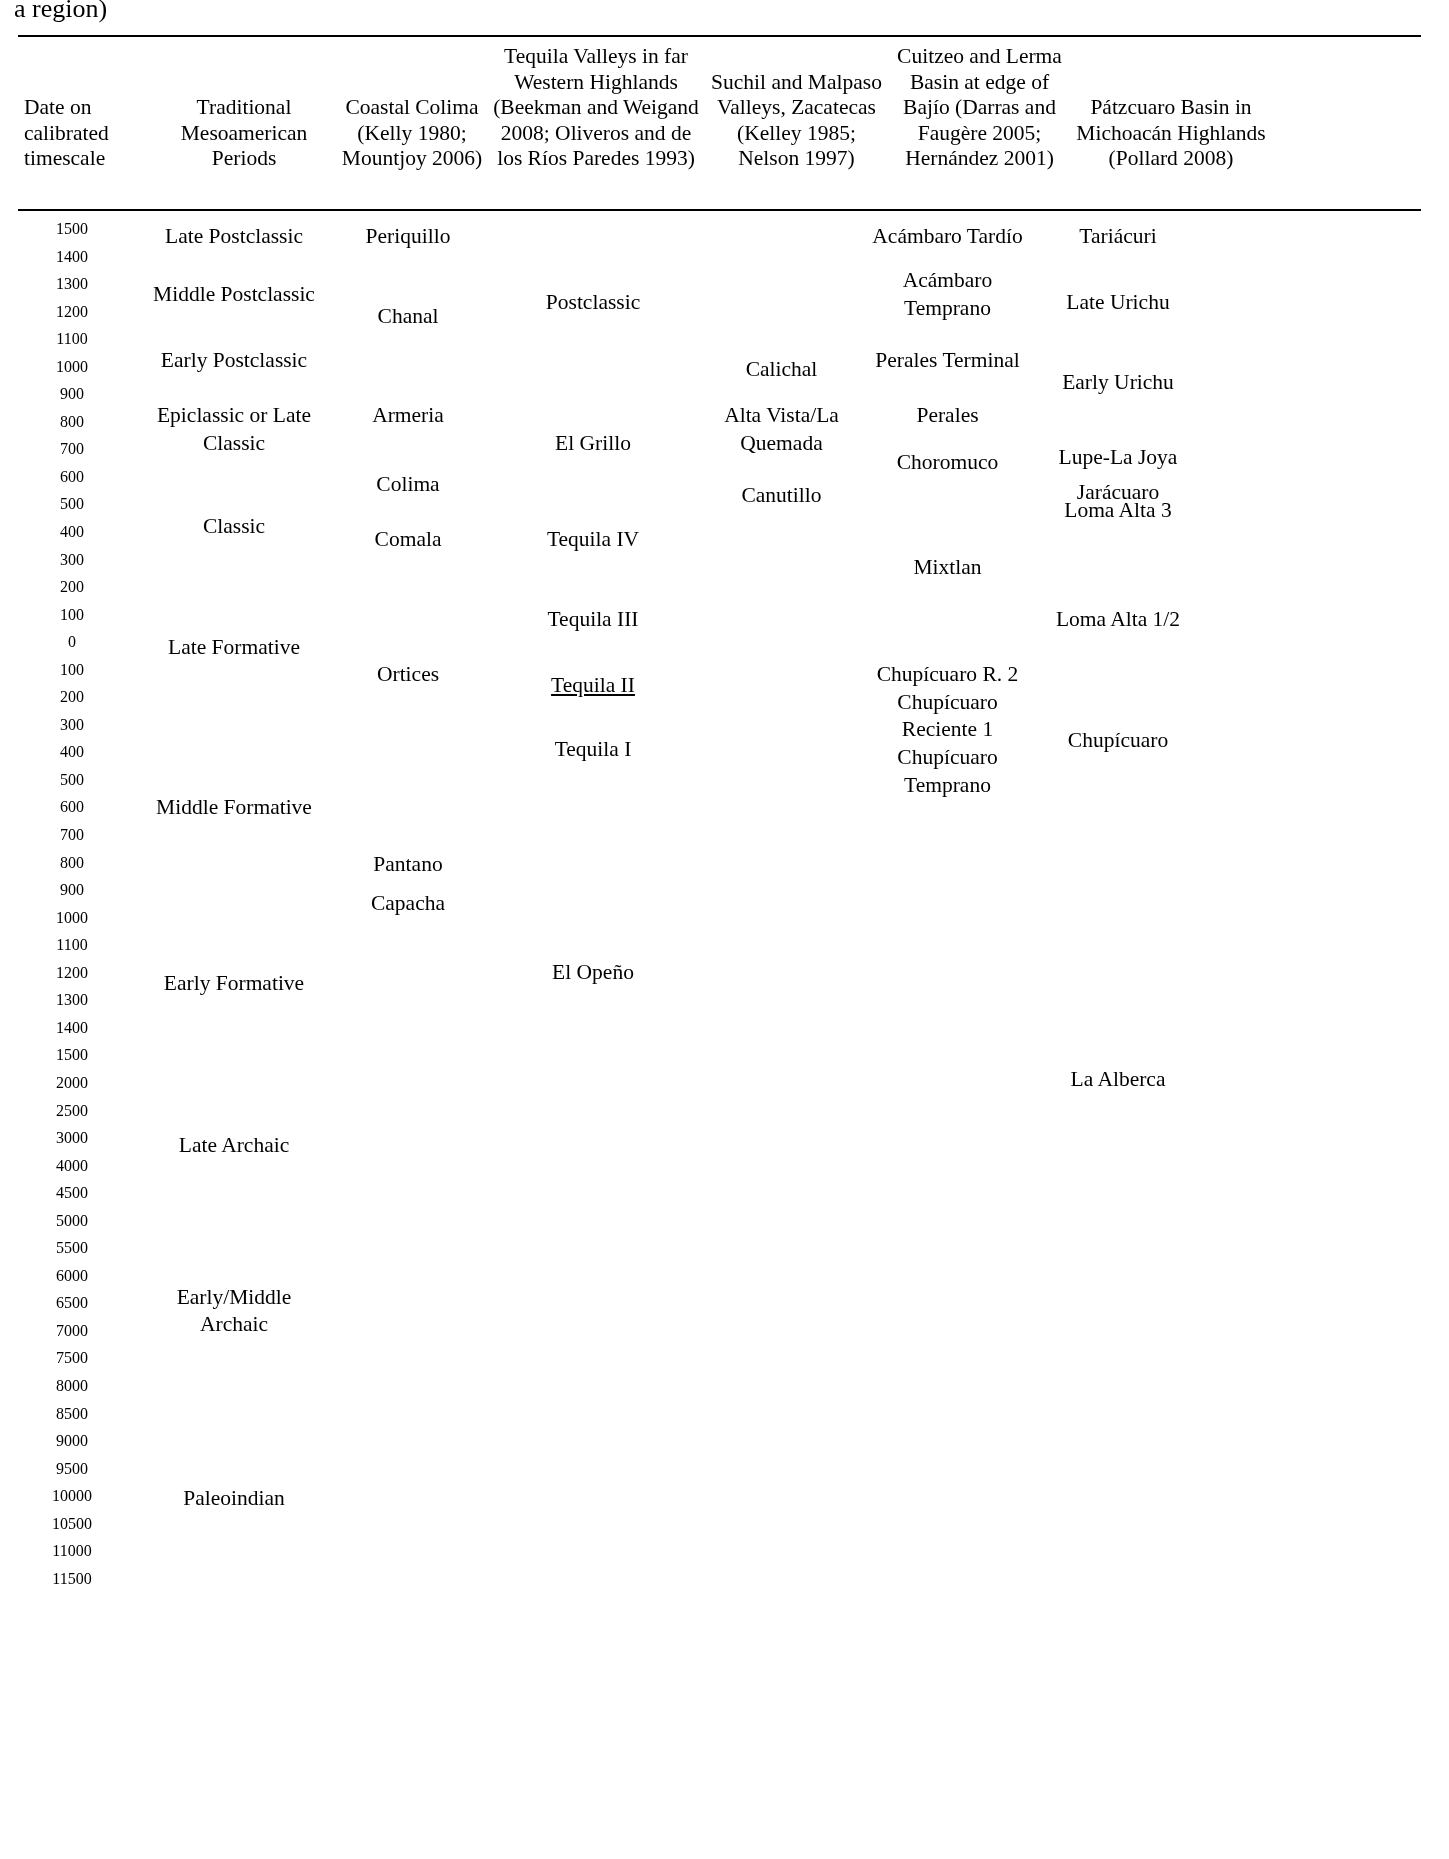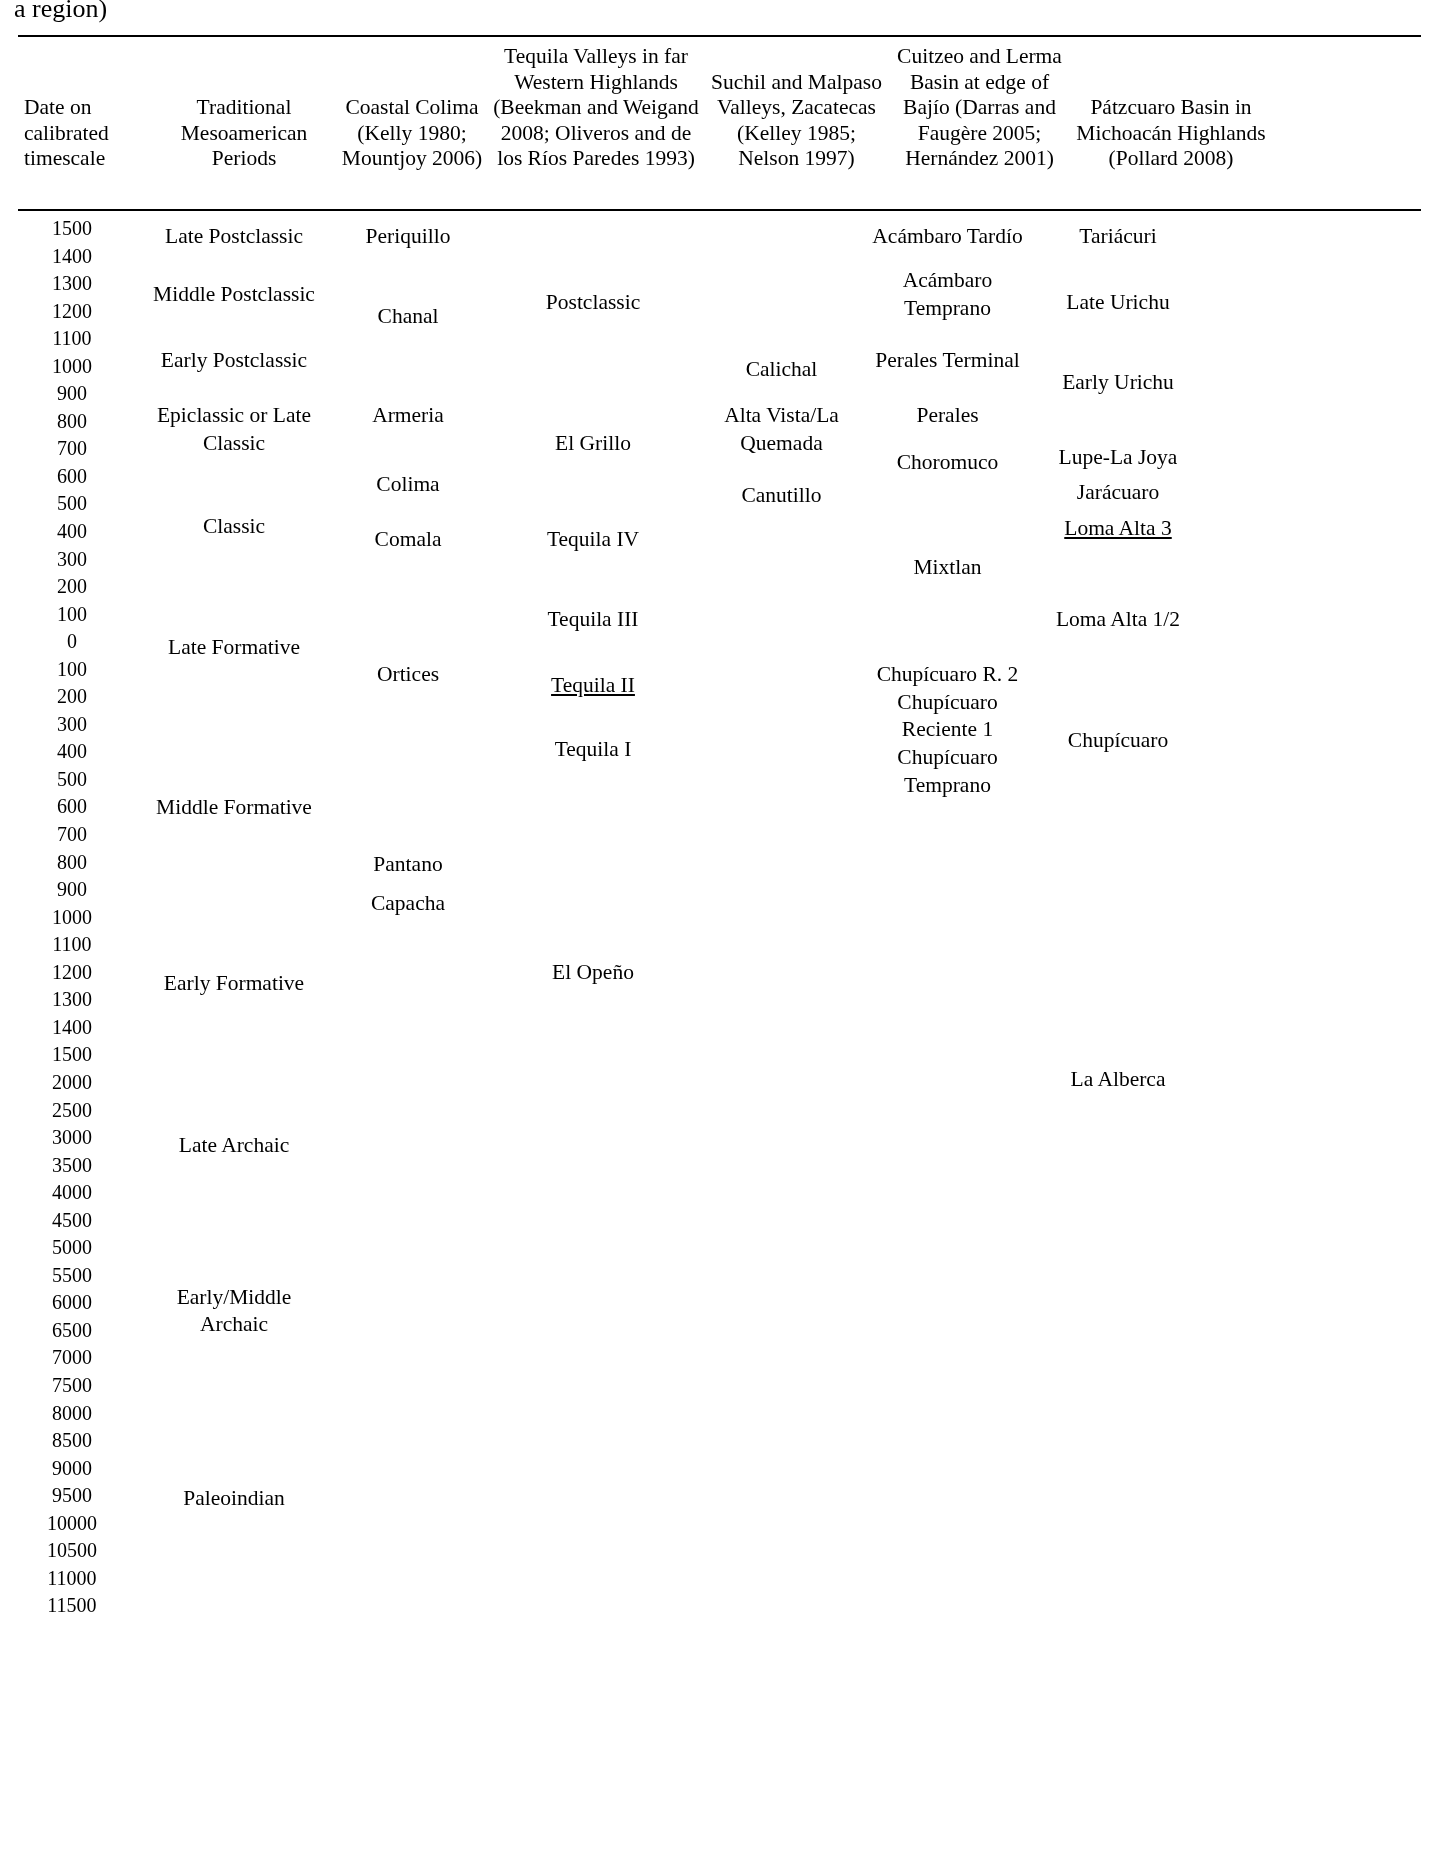--- a/index.html
+++ b/index.html
@@ -78,21 +78,21 @@
   .datarow {
     position: relative;
     height: 27.55px;
   }
   .datecell {
     position: absolute;
     left: 0;
     top: 0;
     width: 108px;
     text-align: center;
-    font-size: 20px;
+    font-size: 16px;
     line-height: 27.55px;
   }
 
   
   .entry {
     position: absolute;
     text-align: center;
     font-size: 21.5px;
     line-height: 26px;
     white-space: nowrap;
@@ -220,23 +220,20 @@
         <div class="datecell">1500</div>
       </div>
       <div class="datarow">
         <div class="datecell">2000</div>
       </div>
       <div class="datarow">
         <div class="datecell">2500</div>
       </div>
       <div class="datarow">
         <div class="datecell">3000</div>
-      </div>
-      <div class="datarow">
-        <div class="datecell">3500</div>
       </div>
       <div class="datarow">
         <div class="datecell">4000</div>
       </div>
       <div class="datarow">
         <div class="datecell">4500</div>
       </div>
       <div class="datarow">
         <div class="datecell">5000</div>
       </div>
@@ -321,19 +318,19 @@
       <div class="entry col-cuitzeo" style="top: 446.31px;">Chupícuaro R. 2</div>
       <div class="entry col-cuitzeo" style="top: 473.86px;">Chupícuaro</div>
       <div class="entry col-cuitzeo" style="top: 501.41px;">Reciente 1</div>
       <div class="entry col-cuitzeo" style="top: 528.96px;">Chupícuaro</div>
       <div class="entry col-cuitzeo" style="top: 556.51px;">Temprano</div>
       <div class="entry col-patz" style="top: 8.265px;">Tariácuri</div>
       <div class="entry col-patz" style="top: 74.385px;">Late Urichu</div>
       <div class="entry col-patz" style="top: 154.28px;">Early Urichu</div>
       <div class="entry col-patz" style="top: 229px;">Lupe-La Joya</div>
       <div class="entry col-patz" style="top: 264.48px;">Jarácuaro</div>
-      <div class="entry col-patz" style="top: 300px; text-decoration: underline;">Loma Alta 3</div>
+      <div class="entry col-patz" style="top: 282px;">Loma Alta 3</div>
       <div class="entry col-patz" style="top: 391.21px;">Loma Alta 1/2</div>
       <div class="entry col-patz" style="top: 512.43px;">Chupícuaro</div>
       <div class="entry col-patz" style="top: 851.295px;">La Alberca</div>
     </div>
 
 </div>
 
 </body></html>

